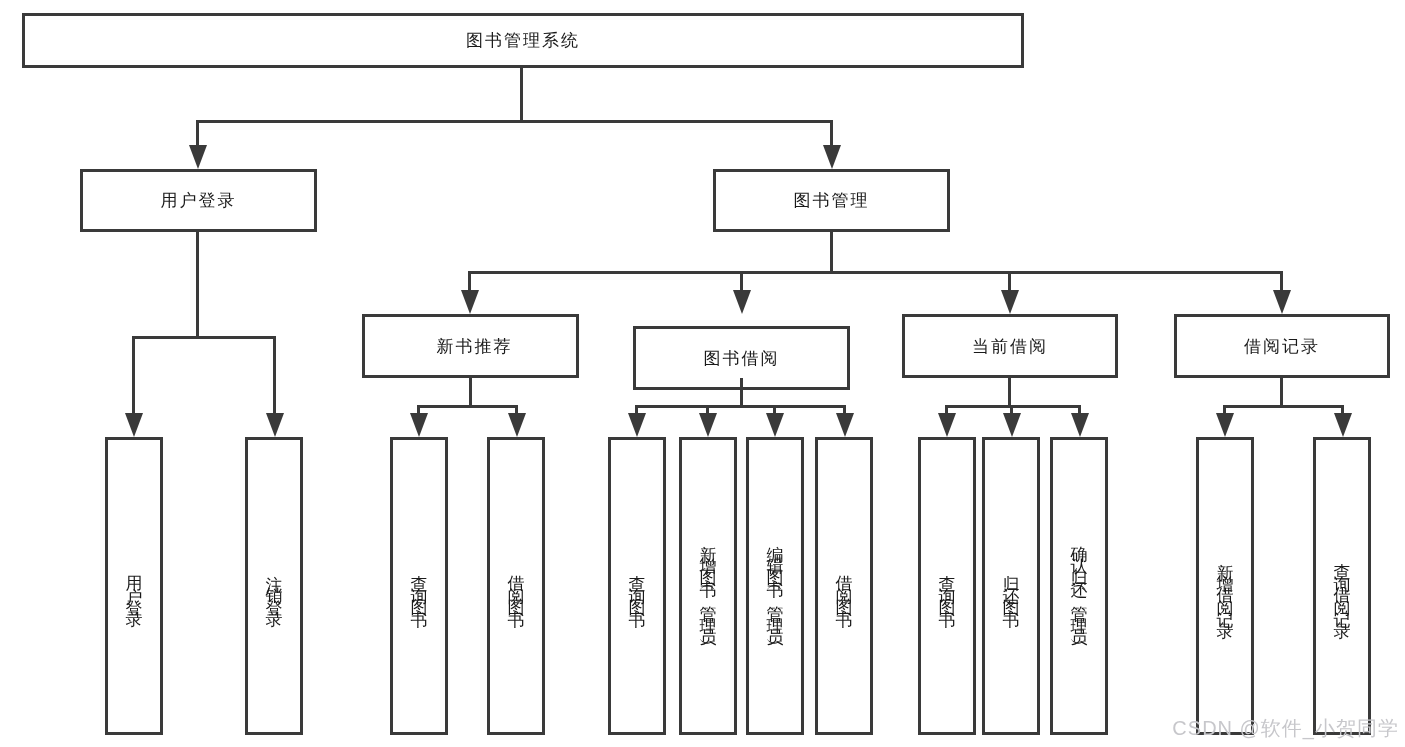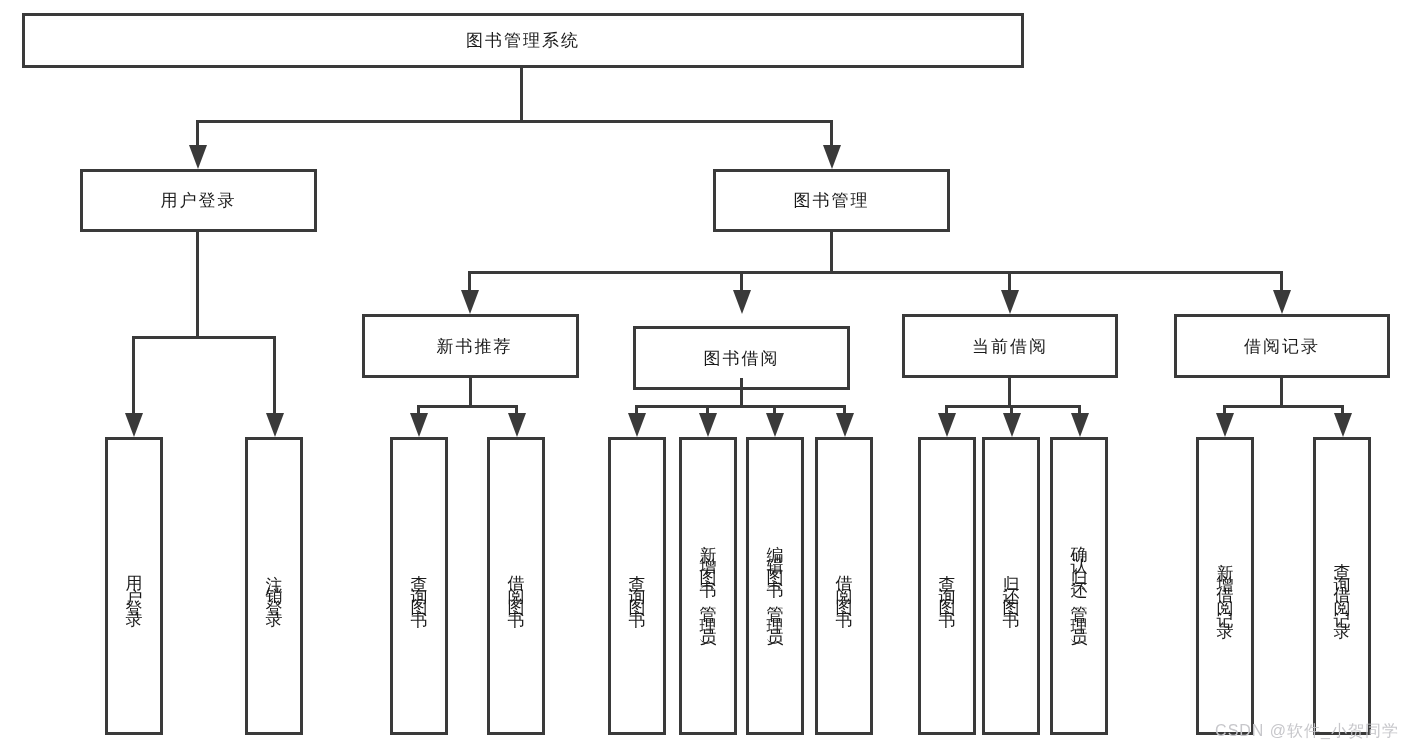--- a/index.html
+++ b/index.html
@@ -48,21 +48,21 @@
   .arrow{
     position:absolute;
     width:0;height:0;
     border-left:9px solid transparent;
     border-right:9px solid transparent;
     border-top:24px solid var(--line);
   }
   .watermark{
     position:absolute;
     right:6px;bottom:5px;
-    font-size:16px;
+    font-size:20px;
     letter-spacing:1px;
     color:var(--wm);
     z-index:5;
   }
 </style>
 </head>
 <body style="background: rgb(255, 255, 255);">
 
 <div class="canvas">
 

